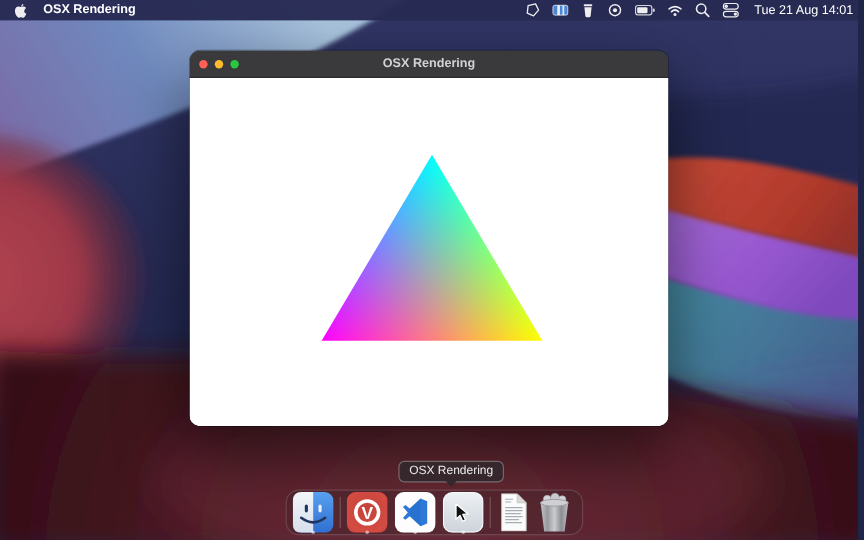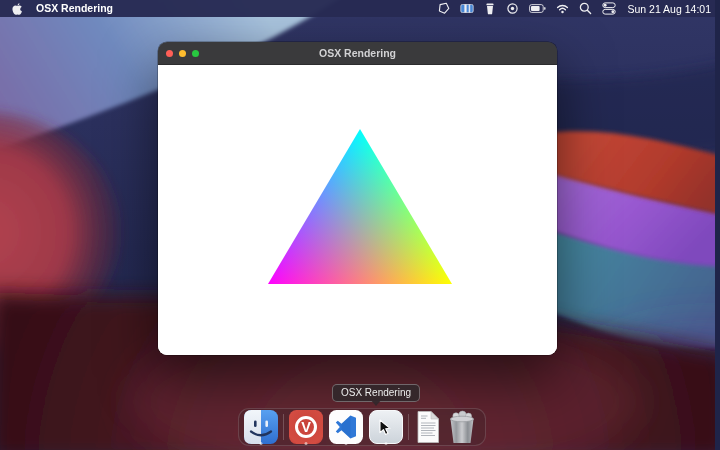--- a/index.html
+++ b/index.html
@@ -179,21 +179,21 @@
         </svg>
       </span>
       <span class="mb-ic">
         <svg width="14" height="13" viewBox="0 0 14 13">
           <rect x="0.8" y="0.9" width="12.4" height="4.7" rx="2.35" fill="none" stroke="#ffffff" stroke-width="1"></rect>
           <circle cx="3.2" cy="3.25" r="1.4" fill="#ffffff"></circle>
           <rect x="0.8" y="7.4" width="12.4" height="4.7" rx="2.35" fill="none" stroke="#ffffff" stroke-width="1"></rect>
           <circle cx="10.8" cy="9.75" r="1.4" fill="#ffffff"></circle>
         </svg>
       </span>
-      <span class="mb-clock">Sun 21 Aug 14:01</span>
+      <span class="mb-clock">Tue 21 Aug 14:01</span>
     </div>
   </div>
 
   <div class="window">
     <div class="titlebar">
       <div class="traffic">
         <span class="tl tl-red"></span>
         <span class="tl tl-yellow"></span>
         <span class="tl tl-green"></span>
       </div>

